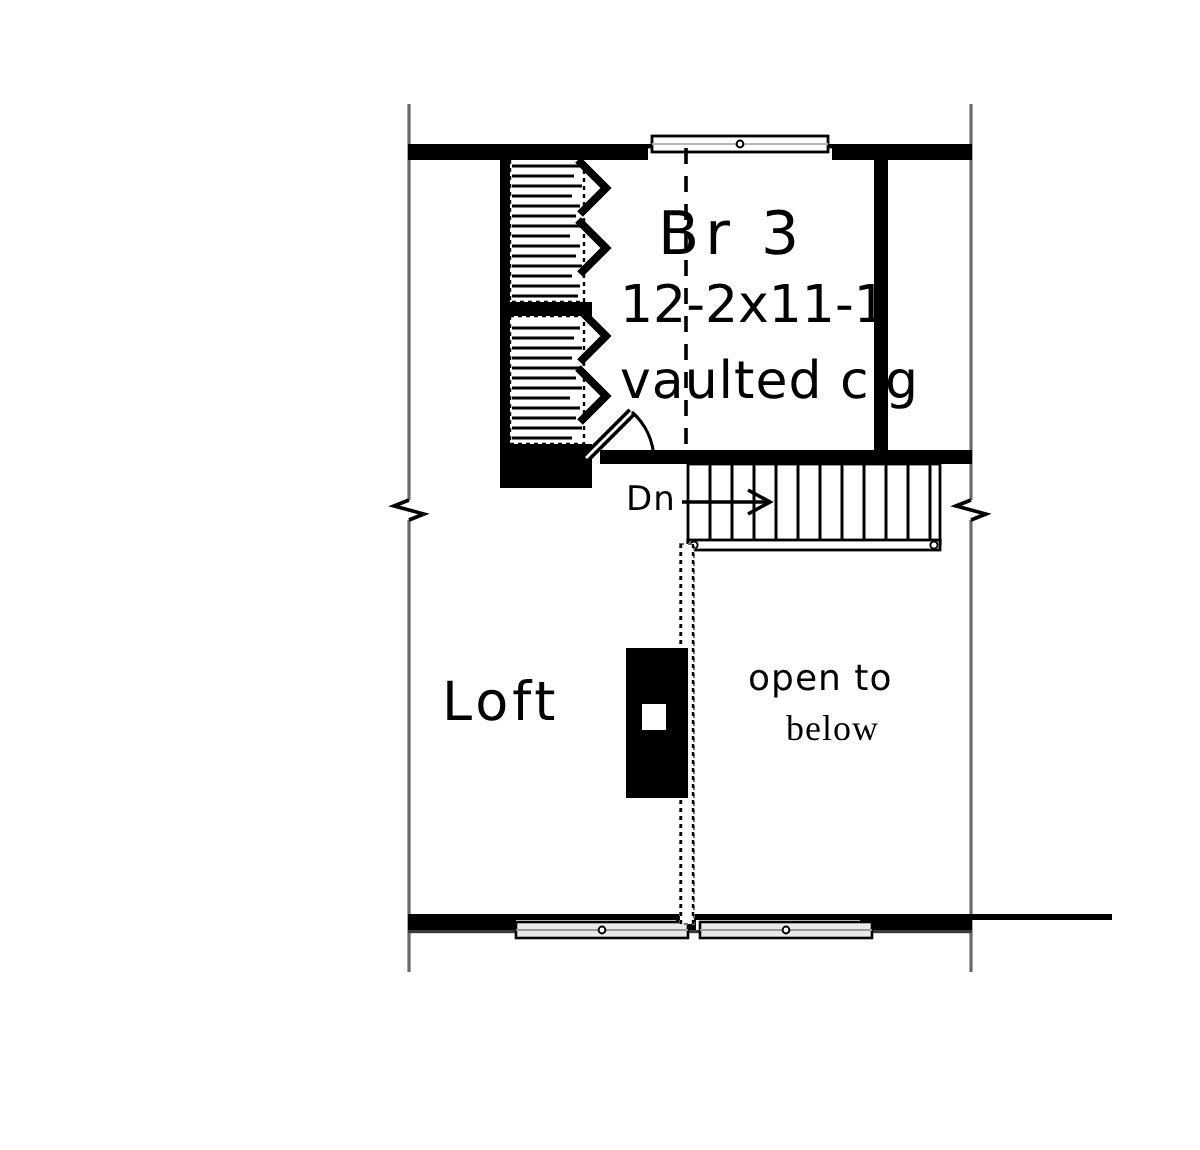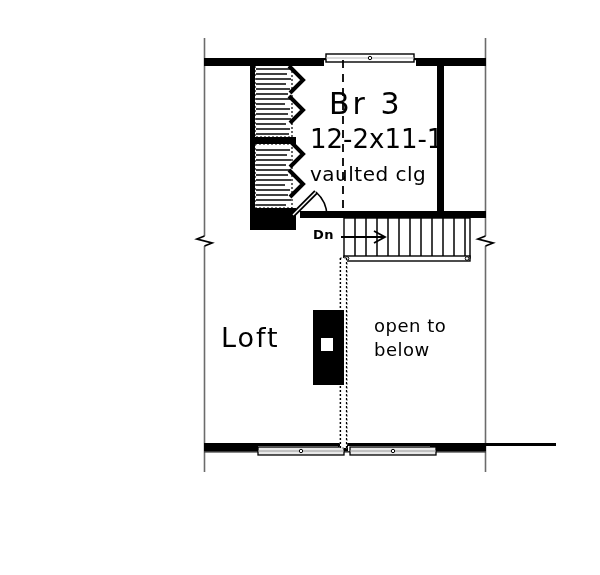--- a/index.html
+++ b/index.html
@@ -9,20 +9,21 @@
   }
   body {
     font-family: "DejaVu Sans", sans-serif;
   }
   #plan-root {
     position: relative;
     width: 600px;
     height: 474px;
     background: #a16207;
     overflow: hidden;
+    margin-top: 14px;
   }
   #plan-svg {
     position: absolute;
     left: 0;
     top: 0;
     width: 600px;
     height: 575px;
     display: block;
   }
   .labels-layer {
@@ -44,36 +45,35 @@
     font-size: 30px;
     letter-spacing: 3px;
     font-weight: 400;
   }
   .lbl-room-dims {
     font-size: 26px;
     letter-spacing: 0px;
     text-align: center;
   }
   .lbl-room-note {
-    font-size: 20px;
+    font-size: 26px;
     letter-spacing: 0.5px;
   }
   .lbl-loft {
     font-size: 27px;
     letter-spacing: 2px;
   }
   .lbl-open-below {
     font-size: 18px;
     letter-spacing: 0.5px;
     text-align: right;
   }
   .lbl-dn {
-    font-size: 13px;
+    font-size: 17px;
     letter-spacing: 0.5px;
-    font-weight: bold;
   }
 </style>
 </head>
 <body>
 
 <div id="plan-root">
 
   <svg id="plan-svg" viewBox="0 0 600 575">
 
     <rect x="0" y="0" width="600" height="575" fill="#ffffff"></rect>
@@ -247,17 +247,17 @@
     <div class="plan-label lbl-room-dims" style="left:310px; top:126px;">12-2x11-1</div>
 
     <div class="plan-label lbl-room-note" style="left:310px; top:164px;">vaulted clg</div>
 
     <div class="plan-label lbl-dn" style="left:313px; top:228px;">Dn</div>
 
     <div class="plan-label lbl-loft" style="left:221px; top:324px;">Loft</div>
 
     <div class="plan-label lbl-open-below" style="left:374px; top:317px;">open to</div>
 
-    <div class="plan-label lbl-open-below" style="left:374px; top:341px;">below</div>
+    <div class="plan-label lbl-open-below" style="left:393px; top:341px;font-family:Liberation Serif, serif;">below</div>
 
   </div>
 
 </div>
 
 </body></html>

